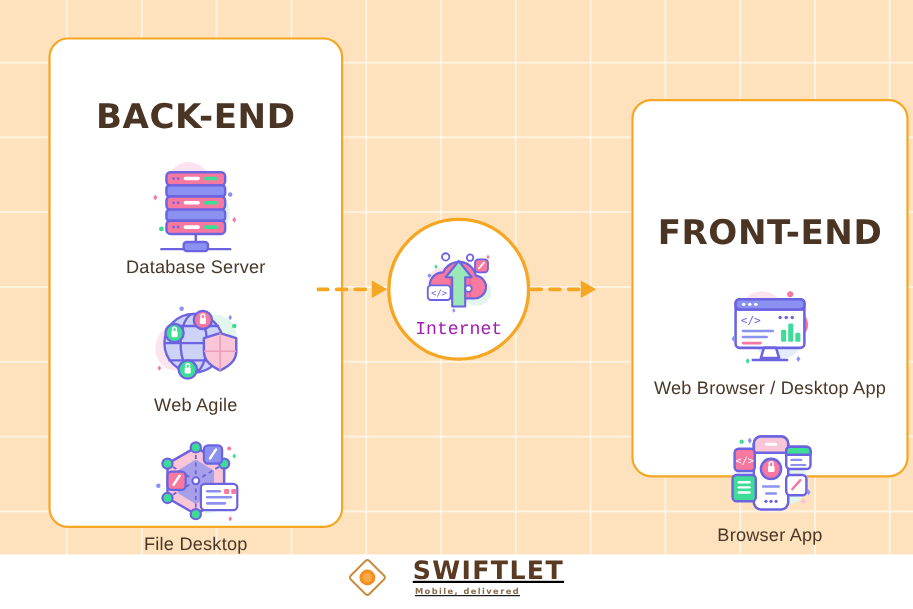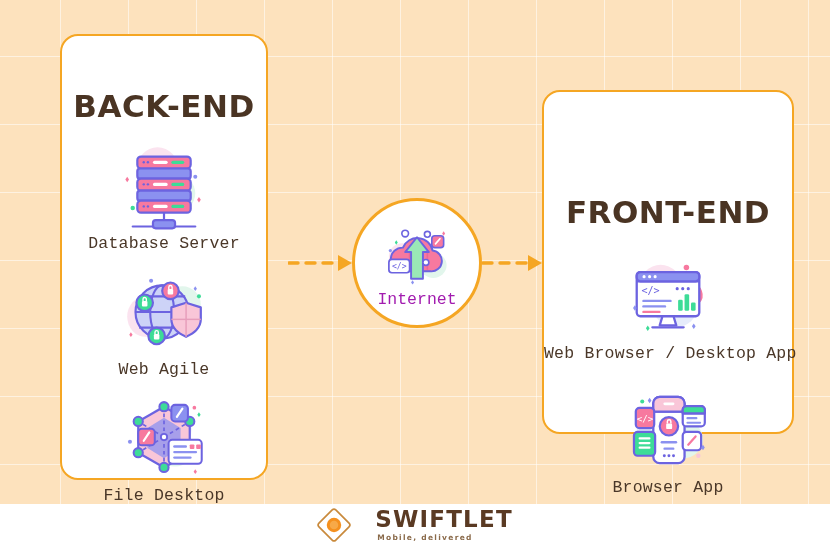--- a/index.html
+++ b/index.html
@@ -23,22 +23,22 @@
   }
 
   
   .panel{
     position:absolute;
     background:#ffffff;
     border:2.5px solid #f5a623;
     border-radius:18px;
     box-sizing:border-box;
   }
-  #panel-backend{left:60px;top:34px;width:208px;height:446px;}
-  #panel-frontend{left:542px;top:90px;width:252px;height:344px;}
+  #panel-backend{left:44px;top:34px;width:268px;height:446px;}
+  #panel-frontend{left:574px;top:90px;width:252px;height:344px;}
 
   .panel-title{
     position:absolute;left:0;right:0;
     text-align:center;
     font-size:31px;
     font-weight:bold;
     letter-spacing:.5px;
     color:#4a3423;
     font-family:"DejaVu Sans", sans-serif;
   }
@@ -48,21 +48,21 @@
   
   .item{position:absolute;left:0;right:0;text-align:center;}
   .item-icon{
     width:92px;height:92px;margin:0 auto;
     display:block;
   }
   .item-label{
     margin-top:2px;
     font-size:16.5px;
     color:#4a3728;
-    font-family:Liberation Mono, monospace;
+    font-family:Liberation Sans, sans-serif;
     letter-spacing:.2px;
     white-space:nowrap;
   }
   #item-database{top:104px;}
   #item-webserver{top:230px;}
   #item-fileserver{top:356px;}
   #item-browser{top:158px;}
   #item-mobile{top:292px;}
 
   
@@ -79,21 +79,21 @@
   }
 
   
   .connector{position:absolute;height:22px;}
   #connector-left{left:288px;top:252px;width:66px;}
   #connector-right{left:482px;top:252px;width:62px;}
 
   
   #footer-logo{
     position:absolute;left:0;right:0;top:508px;
-    display:flex;align-items:center;justify-content:center;gap:24px;
+    display:flex;align-items:center;justify-content:center;gap:24px;text-decoration:underline;
   }
   #logo-mark{width:34px;height:34px;display:block;}
   #logo-text-wrap{display:flex;flex-direction:column;line-height:1;}
   #logo-wordmark{
     font-size:23px;font-weight:bold;color:#5a3a23;letter-spacing:1.2px;
     font-family:"DejaVu Sans", sans-serif;
   }
   #logo-tagline{
     font-size:7.5px;font-weight:bold;color:#8a6a4a;letter-spacing:1.3px;
     margin-top:3px;margin-left:2px;

